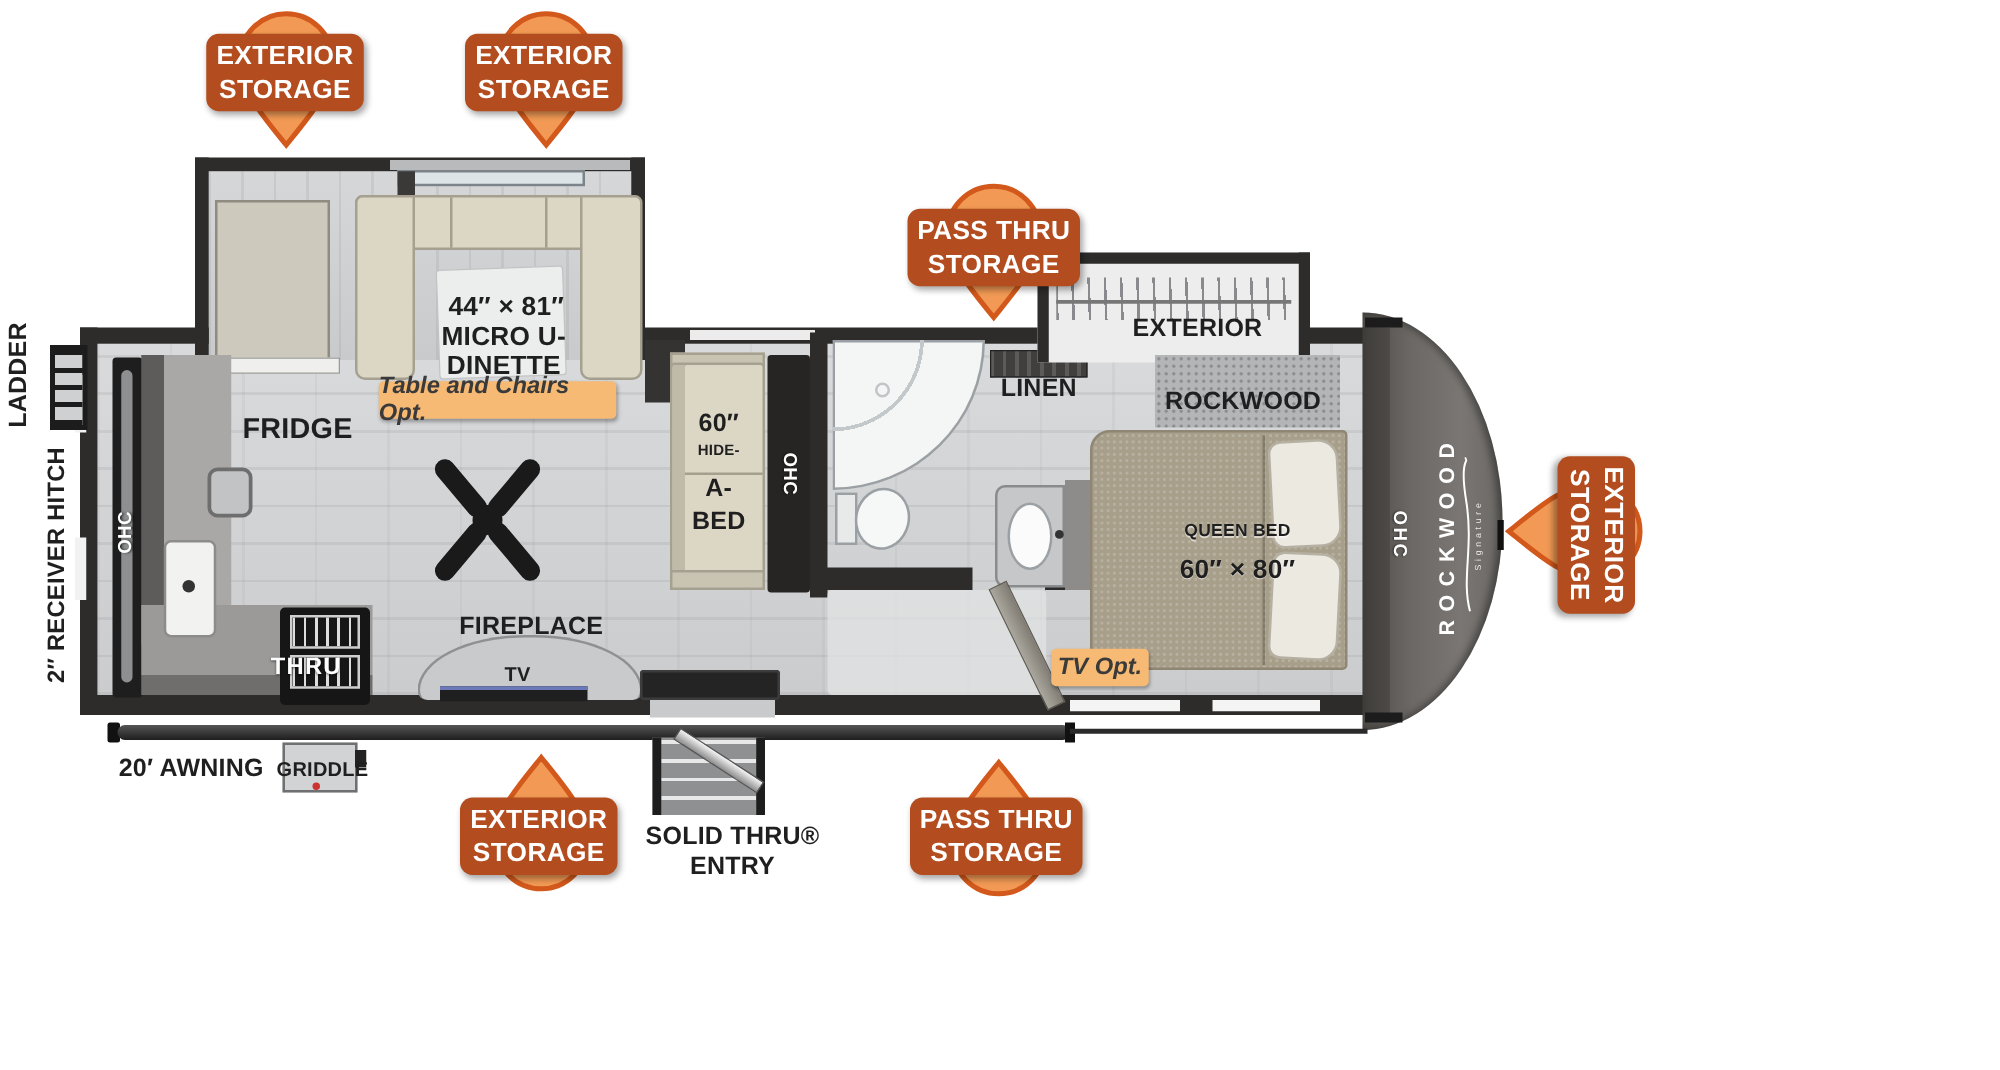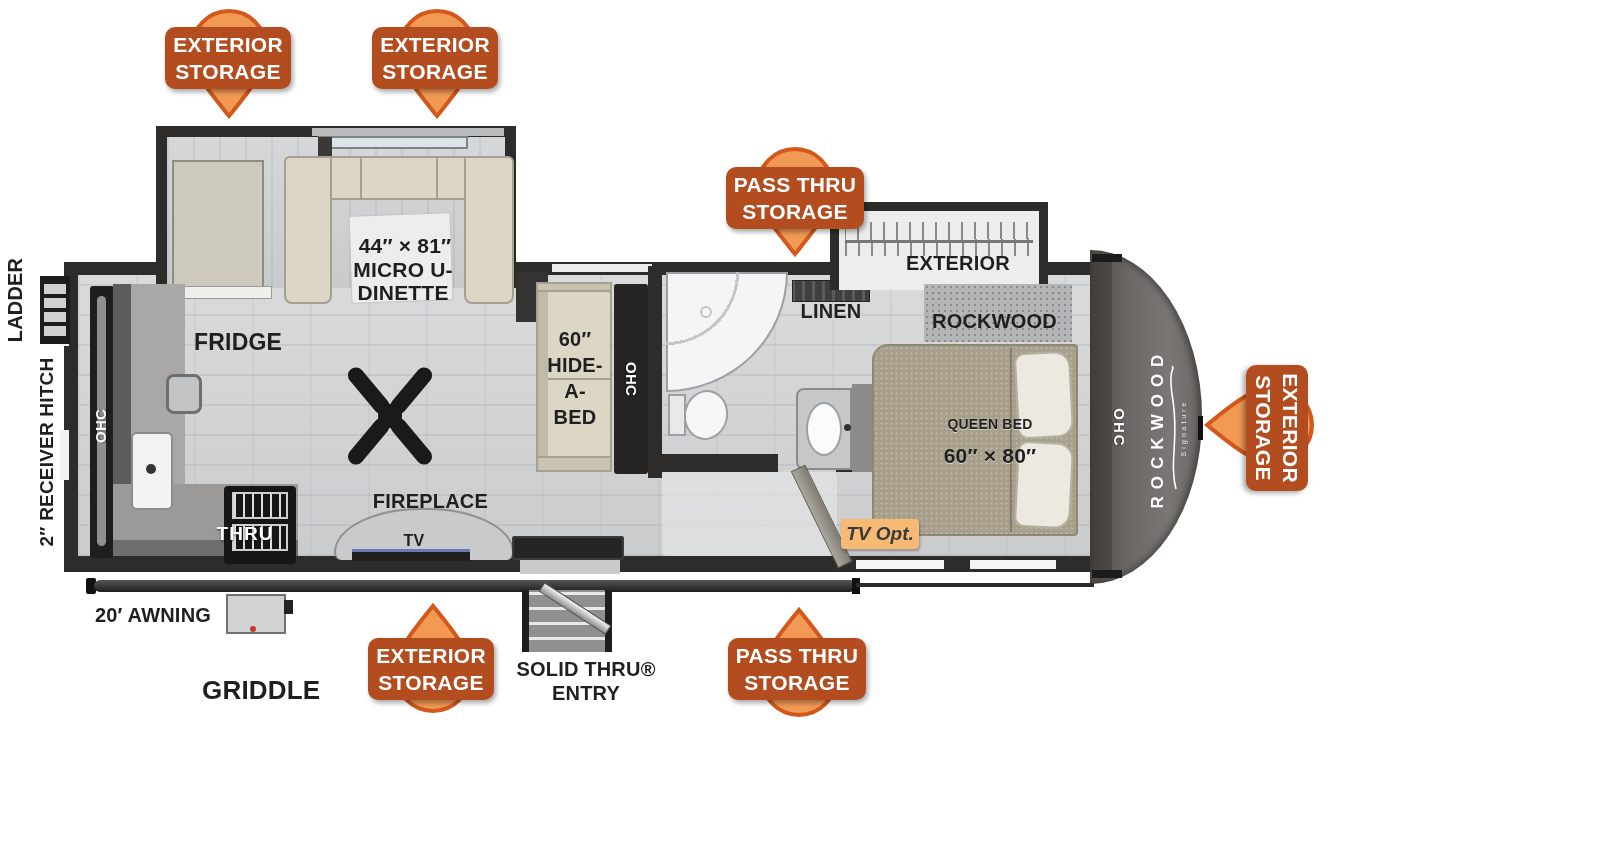--- a/index.html
+++ b/index.html
@@ -56,20 +56,21 @@
   <div class="abs cushion" style="left:284px;top:156px;width:228px;height:44px;border-radius:6px 6px 0 0;"></div>
   <div class="abs cushion" style="left:284px;top:156px;width:48px;height:148px;border-radius:6px 0 8px 8px;"></div>
   <div class="abs cushion" style="left:464px;top:156px;width:50px;height:148px;border-radius:0 6px 8px 8px;"></div>
   <div class="abs seam" style="left:360px;top:158px;width:2px;height:40px;"></div>
   <div class="abs seam" style="left:436px;top:158px;width:2px;height:40px;"></div>
 
   <div class="abs" style="left:350px;top:214px;width:102px;height:88px;background:#eceeee;border:1px solid #c2c4c4;border-radius:3px;transform:rotate(-2deg);"></div>
   <div class="abs lbl" style="left:345px;top:234px;width:120px;font-size:21px;">44″ × 81″</div>
   <div class="abs lbl" style="left:313px;top:258px;width:180px;font-size:21px;">MICRO U-DINETTE</div>
   <div class="abs lbl" style="left:194px;top:303px;width:88px;font-size:23px;margin-top:27px;">FRIDGE</div>
+  <div class="abs opt" style="left:303px;top:305px;width:190px;height:30px;">Table and Chairs Opt.</div>
 
   <div class="abs" style="left:90px;top:286px;width:24px;height:272px;background:#1f1e1e;border-radius:3px;"></div>
   <div class="abs" style="left:97px;top:296px;width:9px;height:250px;background:#8e8f90;border-radius:5px;"></div>
   <div class="abs vrot lbl lbl-white" style="left:56px;top:418px;width:90px;height:16px;font-size:15px;transform:rotate(-90deg);">OHC</div>
   <div class="abs" style="left:113px;top:284px;width:72px;height:232px;background:linear-gradient(90deg,#5d5c5b 0 18px,#a9a8a6 18px);"></div>
   <div class="abs" style="left:113px;top:484px;width:185px;height:72px;background:linear-gradient(0deg,#6f6e6d 0 16px,#9b9a98 16px);"></div>
   <div class="abs" style="left:131px;top:432px;width:42px;height:78px;background:#f2f2f0;border:2px solid #8c8c8c;border-radius:6px;"></div>
   <div class="abs" style="left:146px;top:464px;width:10px;height:10px;background:#333;border-radius:50%;"></div>
   <div class="abs" style="left:166px;top:374px;width:36px;height:40px;background:#c2c3c4;border:3px solid #6e6e6e;border-radius:8px;"></div>
 
@@ -79,31 +80,31 @@
   <div class="abs lbl lbl-white" style="left:203px;top:524px;width:84px;font-size:19px;letter-spacing:1px;">THRU</div>
 
   <div class="abs" style="left:332px;top:356px;width:116px;height:120px;">
     <div class="blade" style="transform:rotate(40deg) translateY(-33px);"></div>
     <div class="blade" style="transform:rotate(140deg) translateY(-33px);"></div>
     <div class="blade" style="transform:rotate(220deg) translateY(-33px);"></div>
     <div class="blade" style="transform:rotate(320deg) translateY(-33px);"></div>
     <div style="position:absolute;left:46px;top:48px;width:24px;height:24px;border-radius:50%;background:#1a1a1a;"></div>
   </div>
   <div class="abs" style="left:334px;top:508px;width:180px;height:52px;background:#c9cacb;border:2px solid #8f9092;border-bottom:none;border-radius:90px 90px 8px 8px / 46px 46px 8px 8px;"></div>
-  <div class="abs lbl" style="left:362px;top:490px;width:126px;font-size:20px;text-align:right;">FIREPLACE</div>
+  <div class="abs lbl" style="left:362px;top:490px;width:126px;font-size:20px;">FIREPLACE</div>
   <div class="abs lbl" style="left:384px;top:532px;width:60px;font-size:16px;">TV</div>
   <div class="abs" style="left:352px;top:549px;width:118px;height:12px;background:#1f1f1f;border-top:3px solid #6b79b8;"></div>
 
   <div class="abs" style="left:516px;top:272px;width:32px;height:50px;background:#343332;"></div>
   <div class="abs cushion" style="left:536px;top:282px;width:76px;height:16px;background:#c9c4b2;"></div>
   <div class="abs cushion" style="left:536px;top:290px;width:76px;height:178px;border-radius:4px;box-shadow:inset 10px 0 0 rgba(140,135,115,.35);"></div>
   <div class="abs seam" style="left:548px;top:378px;width:62px;height:2px;"></div>
   <div class="abs cushion" style="left:536px;top:456px;width:76px;height:16px;background:#c9c4b2;"></div>
   <div class="abs lbl" style="left:530px;top:328px;width:90px;font-size:20px;">60″</div>
-  <div class="abs lbl" style="left:530px;top:354px;width:90px;font-size:20px;">HIDE-</div>
+  <div class="abs lbl" style="left:530px;top:354px;width:90px;font-size:12px;">HIDE-</div>
   <div class="abs lbl" style="left:530px;top:380px;width:90px;font-size:20px;">A-</div>
   <div class="abs lbl" style="left:530px;top:406px;width:90px;font-size:20px;">BED</div>
   <div class="abs" style="left:614px;top:284px;width:34px;height:190px;background:#262524;border-radius:3px;"></div>
   <div class="abs vrot lbl lbl-white" style="left:586px;top:371px;width:90px;height:16px;font-size:15px;transform:rotate(90deg);">OHC</div>
 
   <div class="abs wall" style="left:648px;top:266px;width:14px;height:212px;"></div>
   <div class="abs" style="left:666px;top:272px;width:122px;height:120px;background:#f4f5f5;border:2px solid #9aa0a3;border-radius:0 0 100% 0;"></div>
   <div class="abs" style="left:666px;top:272px;width:104px;height:104px;background:radial-gradient(circle at 0 0, transparent 70px, #c3c8ca 70px 73px, transparent 73px);"></div>
   <div class="abs" style="left:700px;top:306px;width:12px;height:12px;border:2px solid #c0c5c7;border-radius:50%;"></div>
   <div class="abs" style="left:668px;top:394px;width:18px;height:42px;background:#e8e9e9;border:2px solid #9aa0a3;"></div>
@@ -156,21 +157,21 @@
 
   <div class="abs" style="left:86px;top:578px;width:10px;height:16px;background:#111;border-radius:2px;"></div>
   <div class="abs" style="left:94px;top:580px;width:762px;height:12px;border-radius:6px;background:linear-gradient(180deg,#555,#1e1e1e);"></div>
   <div class="abs" style="left:852px;top:578px;width:8px;height:16px;background:#111;"></div>
   <div class="abs" style="left:856px;top:583px;width:238px;height:4px;background:#2a2a2a;"></div>
   <div class="abs lbl" style="left:86px;top:604px;width:134px;font-size:20px;">20′ AWNING</div>
 
   <div class="abs" style="left:226px;top:594px;width:60px;height:40px;background:#d2d3d4;border:2px solid #6f7071;"></div>
   <div class="abs" style="left:284px;top:600px;width:9px;height:14px;background:#222;"></div>
   <div class="abs" style="left:250px;top:626px;width:6px;height:6px;background:#c33;border-radius:50%;"></div>
-  <div class="abs lbl" style="left:202px;top:676px;width:112px;font-size:26px;">GRIDDLE</div>
+  <div class="abs lbl" style="left:202px;top:608px;width:112px;font-size:16px;">GRIDDLE</div>
 
   <div class="abs" style="left:520px;top:554px;width:100px;height:20px;background:#c9cacb;"></div>
   <div class="abs" style="left:512px;top:536px;width:112px;height:24px;background:#242424;border-radius:3px;box-shadow:inset 0 0 0 2px #3c3c3c;"></div>
   <div class="abs" style="left:522px;top:590px;width:90px;height:62px;background:#8f9092;border-left:7px solid #1d1d1d;border-right:7px solid #1d1d1d;background-image:repeating-linear-gradient(0deg, transparent 0 12px, #e8e8e8 12px 15px);"></div>
   <div class="abs" style="left:535px;top:603px;width:80px;height:11px;background:linear-gradient(180deg,#f5f5f5,#8e8e8e);border:1px solid #555;transform:rotate(33deg);"></div>
   <div class="abs lbl" style="left:496px;top:658px;width:180px;font-size:20px;">SOLID THRU®</div>
   <div class="abs lbl" style="left:536px;top:682px;width:100px;font-size:20px;">ENTRY</div>
 
   <svg class="abs" style="left:186px;top:2px;" width="86" height="118" viewBox="0 0 86 118">
     <path d="M43 114 C22 88 6 70 6 46 a37 37 0 1 1 74 0 C80 70 64 88 43 114 Z" fill="#f29a55" stroke="#d2591b" stroke-width="4"></path>

